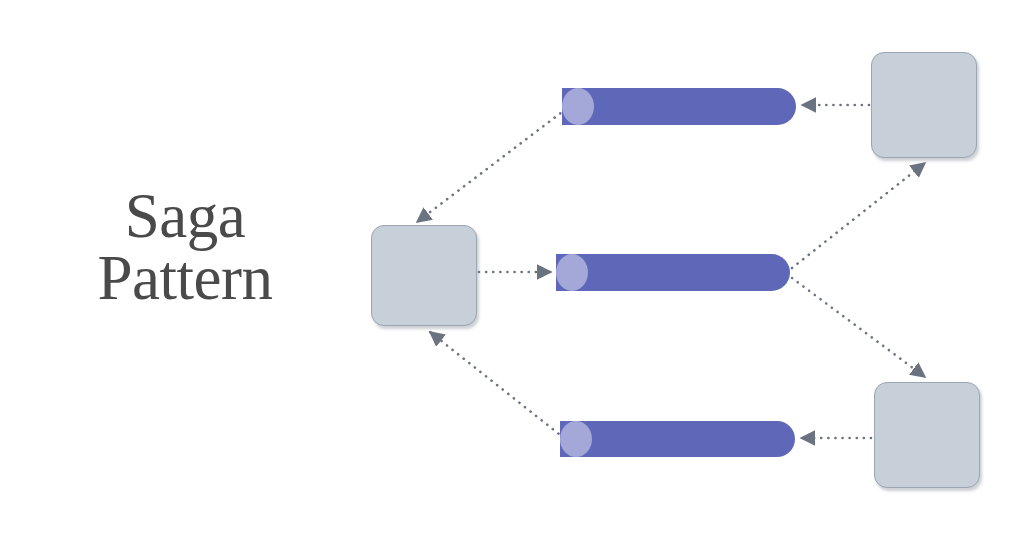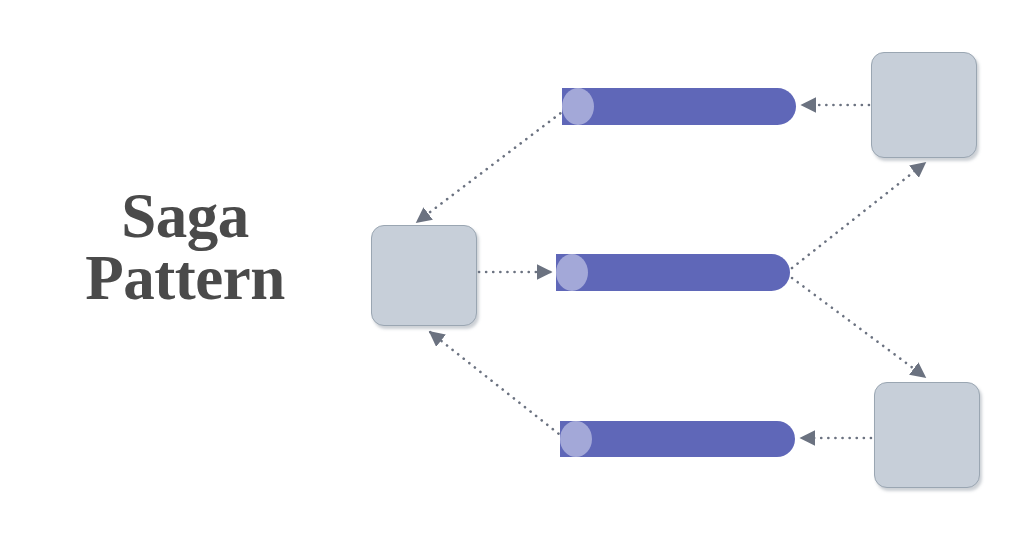--- a/index.html
+++ b/index.html
@@ -17,21 +17,21 @@
   }
 
   
   #title {
     position: absolute;
     left: 40px;
     top: 186px;
     width: 290px;
     text-align: center;
     font-family: "Liberation Serif", serif;
-    font-weight: 700;
+    font-weight: 400;
     font-size: 63px;
     line-height: 0.98;
     letter-spacing: -0.5px;
     color: #4a4a4a;
     white-space: pre-line;
     user-select: none;
   }
 
   
   #edges {

